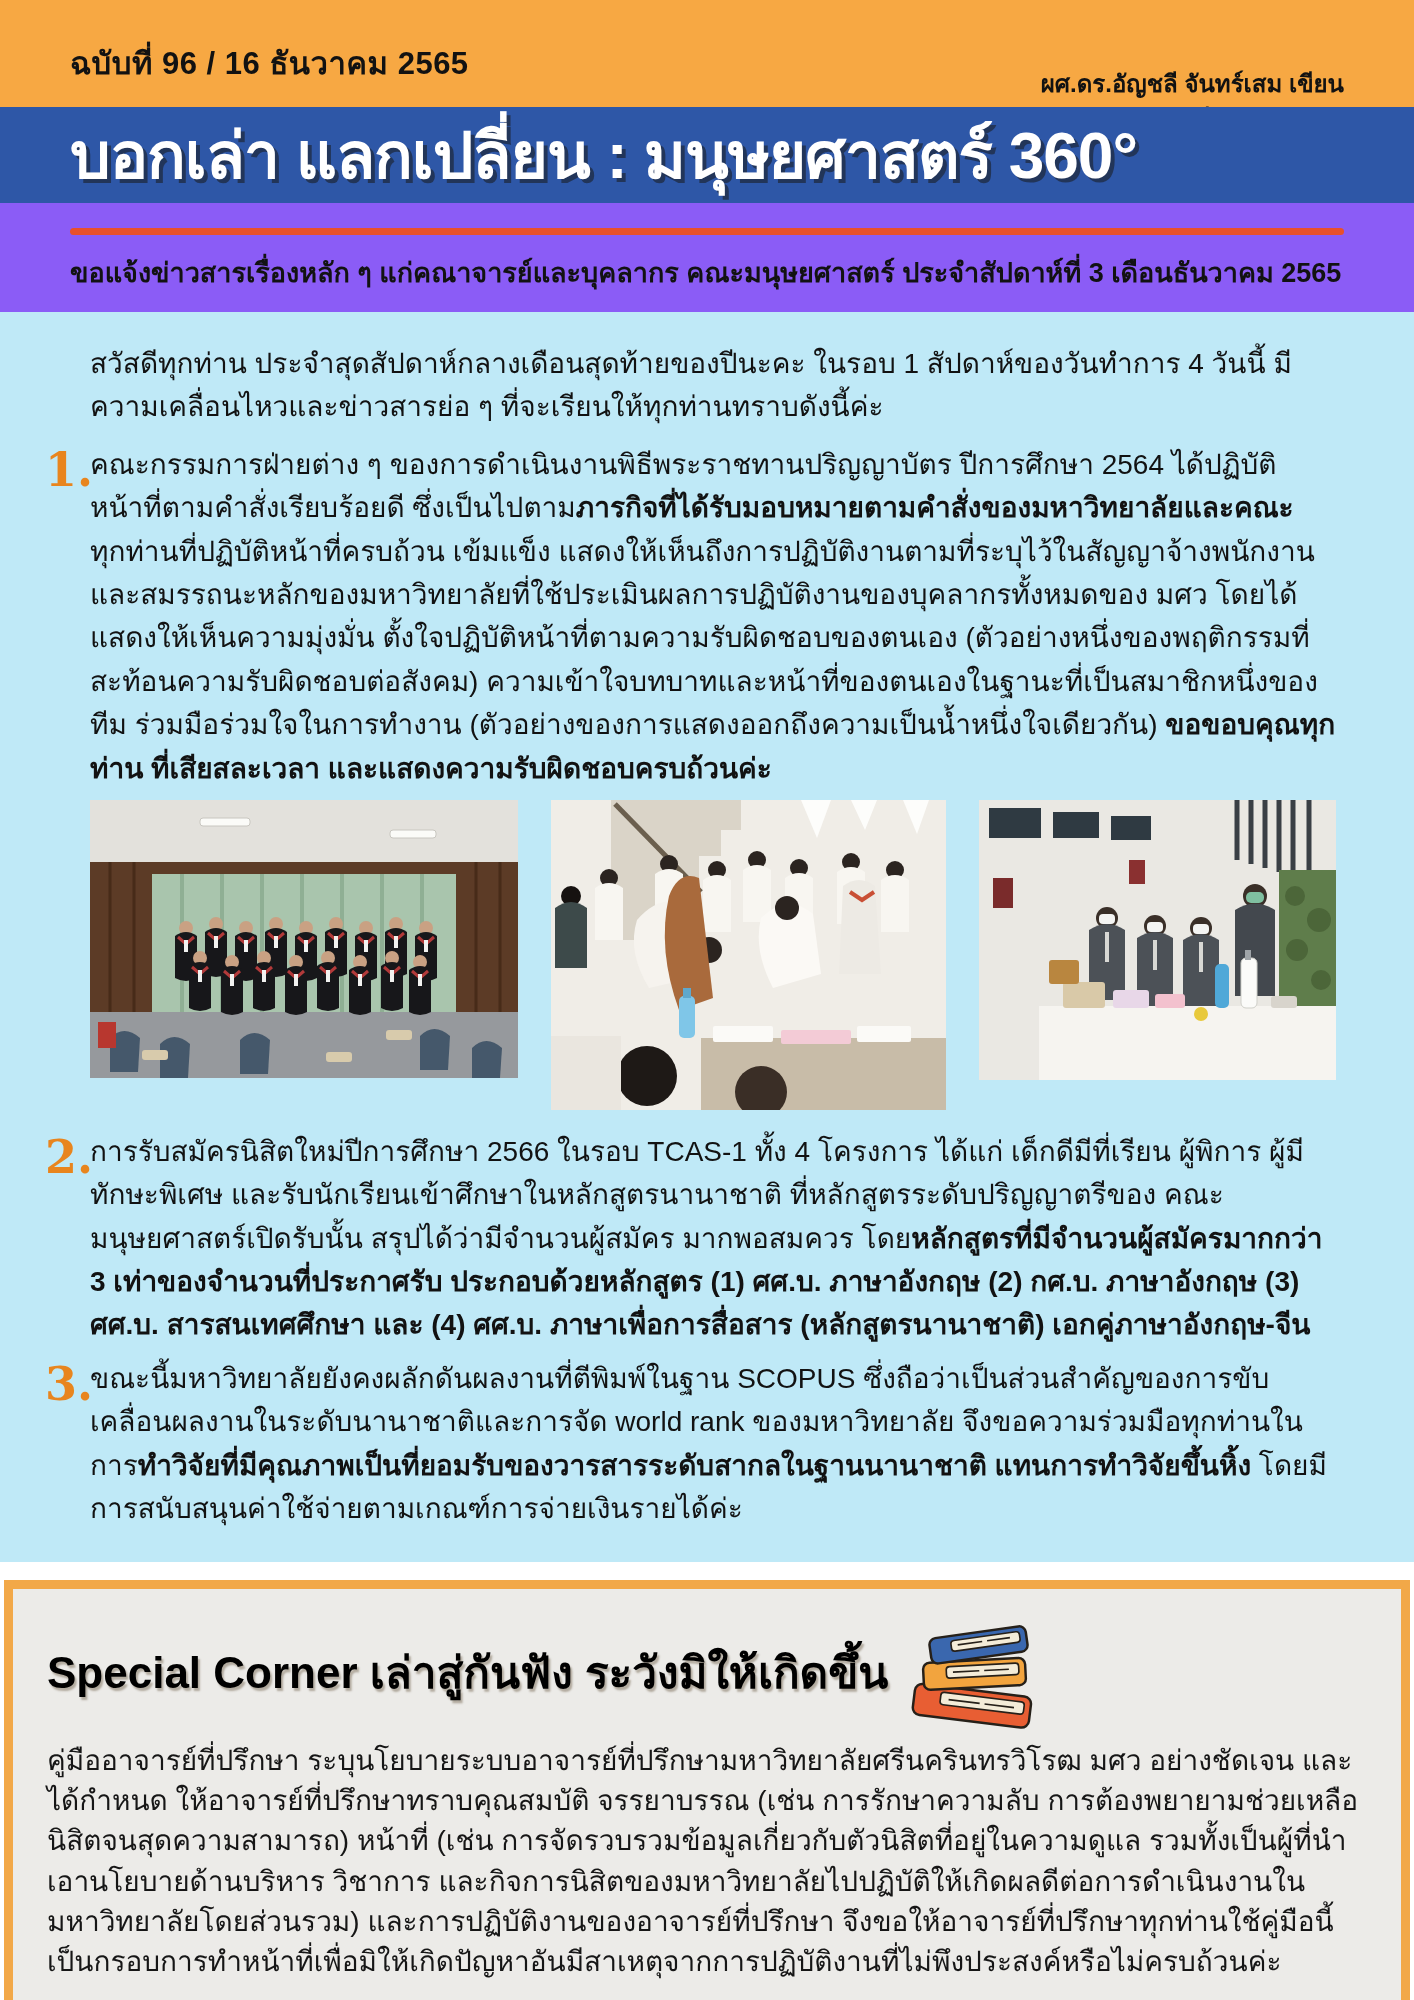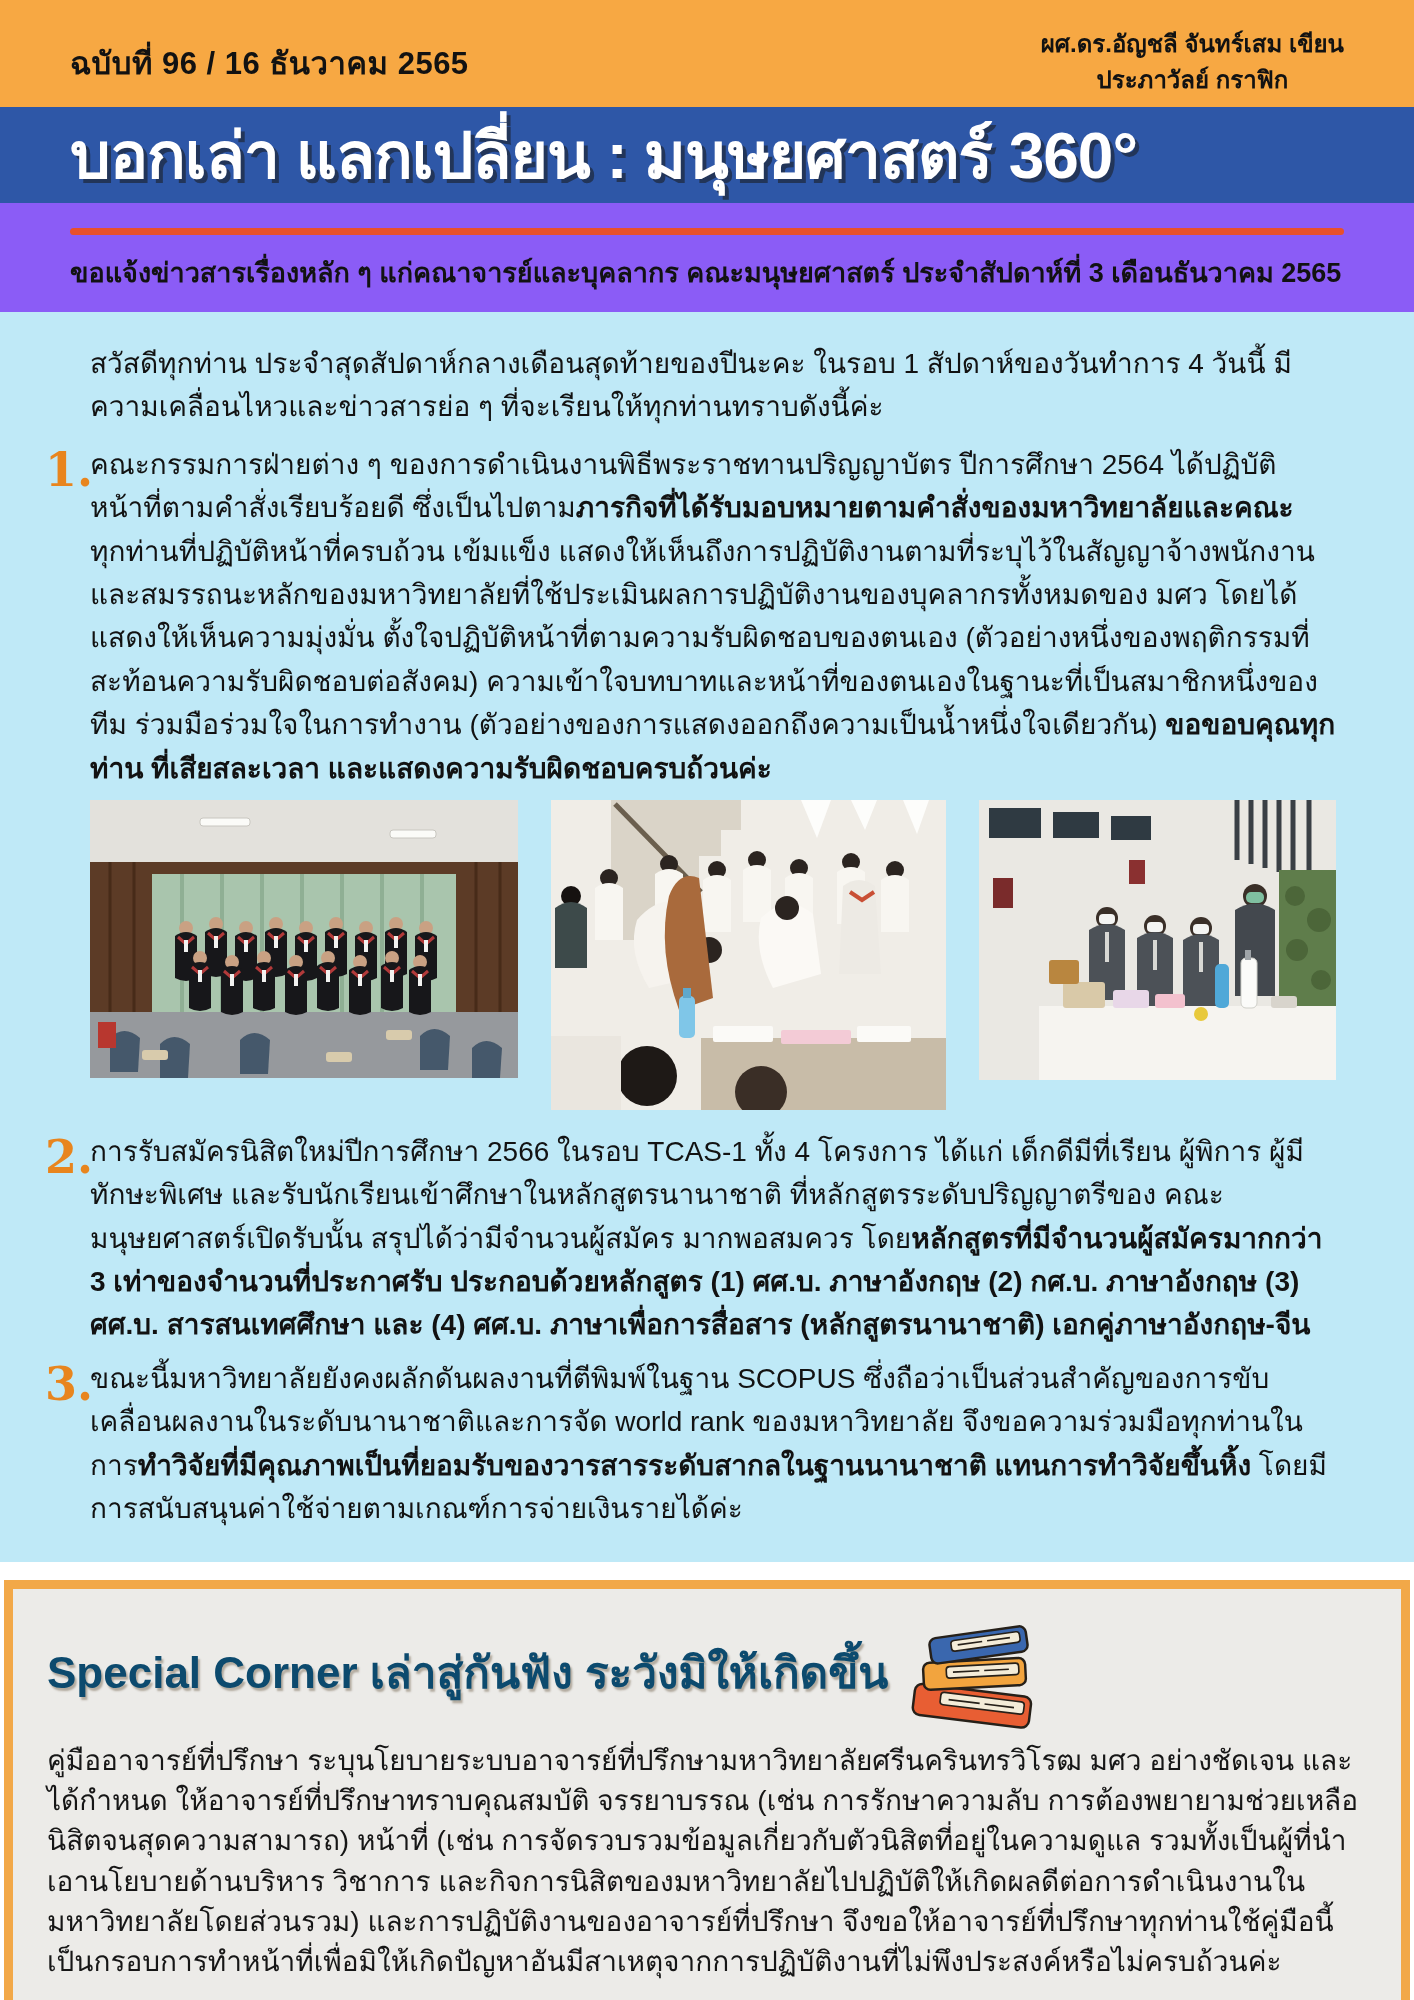--- a/index.html
+++ b/index.html
@@ -4,21 +4,21 @@
 <style>
   html,body{margin:0;padding:0;background:#ffffff;}
   .page{width:1414px;min-height:2000px;margin:0 auto;background:#ffffff;
         font-family:"Liberation Sans","DejaVu Sans",sans-serif;color:#121212;
         display:flex;flex-direction:column;overflow:hidden;}
 
   
   .top-bar{background:#F7A843;padding:26px 70px 0;height:107px;box-sizing:border-box;}
   .top-row{display:flex;justify-content:space-between;align-items:flex-start;}
   .issue{font-size:31px;font-weight:700;letter-spacing:.5px;padding-top:12px;}
-  .credits{text-align:center;font-size:24px;font-weight:600;line-height:1.5;}
+  .credits{text-align:center;font-size:24px;font-weight:600;line-height:1.5;margin-top:40px;}
   .red-rule{height:7px;background:#E8502B;border-radius:4px;margin-top:16px;}
 
   
   .title-bar{background:#2E57A7;height:96px;display:flex;align-items:center;padding:0 70px;}
   .masthead{font-size:64px;font-weight:800;color:#ffffff;letter-spacing:-1px;margin:0;
             text-shadow:4px 4px 0 rgba(25,25,25,.55);white-space:nowrap;}
 
   
   .subtitle-band{background:#8b5cf6;padding:25px 70px 18px;box-sizing:border-box;}
   .subtitle-band .red-rule{margin-top:0;margin-bottom:16px;}
@@ -35,21 +35,21 @@
 
   
   .photos{display:flex;justify-content:space-between;align-items:flex-start;
           margin:10px 0 20px 45px;}
   .photo{display:block;background:#ddd;}
 
   
   .special-box{margin:18px 4px 0;border:9px solid #F2A848;border-bottom:none;
                background:#ECEBE8;padding:16px 34px 30px;flex:1;}
   .special-head-row{display:flex;align-items:center;gap:14px;margin:8px 0 10px;}
-  .special-heading{font-size:44px;font-weight:800;color:#0c4a6e;margin:0;
+  .special-heading{font-size:44px;font-weight:800;color:#000000;margin:0;
                    text-shadow:2px 3px 2px rgba(70,50,20,.35);}
   .special-text{font-size:28px;line-height:1.43;margin:6px 0 0;color:#161616;}
 </style>
 </head>
 <body>
 
 <div class="page">
 
   <header class="top-bar">
     <div class="top-row">

